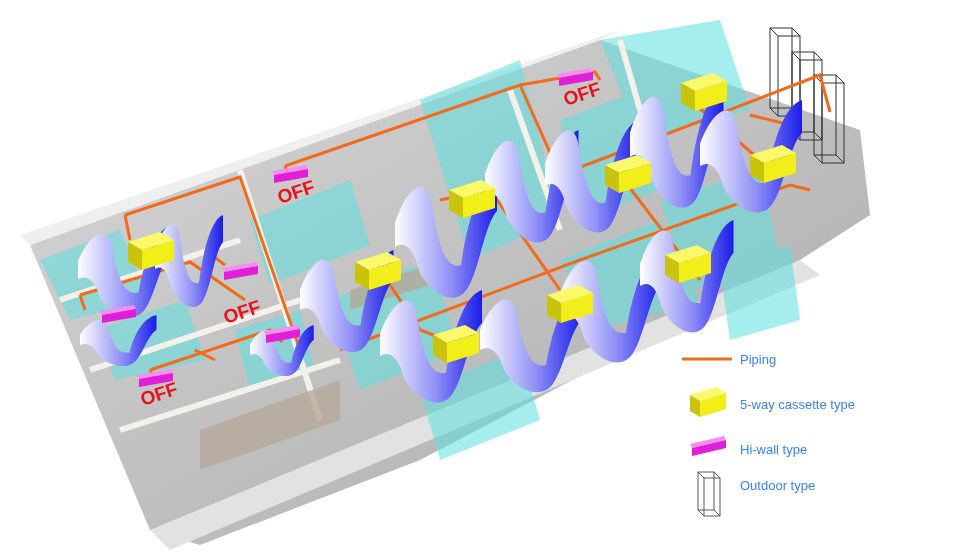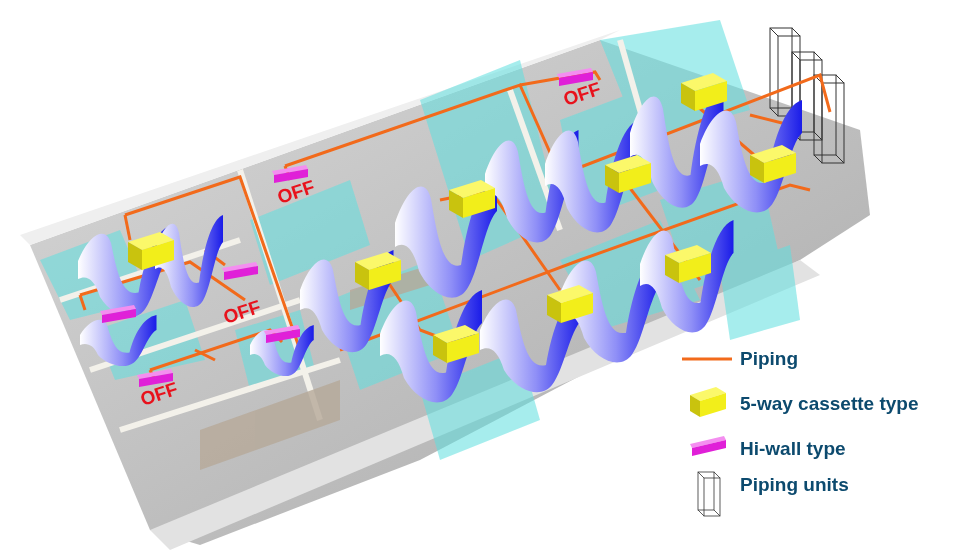--- a/index.html
+++ b/index.html
@@ -1,20 +1,20 @@
 <!DOCTYPE html>
 <html><head>
 <meta charset="utf-8">
 <style>
   html,body{margin:0;padding:0;background:#fff;}
   body{width:964px;height:557px;position:relative;overflow:hidden;font-family:"Liberation Sans",sans-serif;}
   #scene{position:absolute;left:0;top:0;width:964px;height:557px;}
   .legend{position:absolute;left:660px;top:342px;width:304px;}
   .legend-row{position:absolute;left:0;height:30px;display:flex;align-items:center;}
-  .legend-label{position:absolute;left:80px;font-weight:bold;font-size:19px;color:#0c4a6e;white-space:nowrap;}
+  .legend-label{position:absolute;left:80px;font-weight:normal;font-size:13px;color:#3b82f6;white-space:nowrap;}
   .off-label{font-family:"Liberation Sans",sans-serif;font-weight:bold;font-size:19px;fill:#e8121c;}
 </style>
 </head>
 <body>
 
 <svg id="scene" viewBox="0 0 964 557" xmlns="http://www.w3.org/2000/svg">
   <defs>
     <linearGradient id="flow" x1="0" y1="0" x2="1" y2="0">
       <stop offset="0" stop-color="#ffffff"></stop>
       <stop offset="0.55" stop-color="#8f8ff7"></stop>
@@ -194,15 +194,15 @@
   </div>
   <div class="legend-row" style="top:128px;">
     <svg width="40" height="54" style="position:absolute;left:36px;top:-2px;" fill="none" stroke="#333" stroke-width="0.8">
       <rect x="2" y="4" width="16" height="38"></rect>
         <rect x="8" y="10" width="16" height="38"></rect>
       <line x1="2" y1="4" x2="8" y2="10"></line>
         <line x1="18" y1="4" x2="24" y2="10"></line>
         <line x1="2" y1="42" x2="8" y2="48"></line>
         <line x1="18" y1="42" x2="24" y2="48"></line>
     </svg>
-    <span class="legend-label">Piping units</span>
+    <span class="legend-label">Outdoor type</span>
   </div>
 </div>
 
 </body></html>

